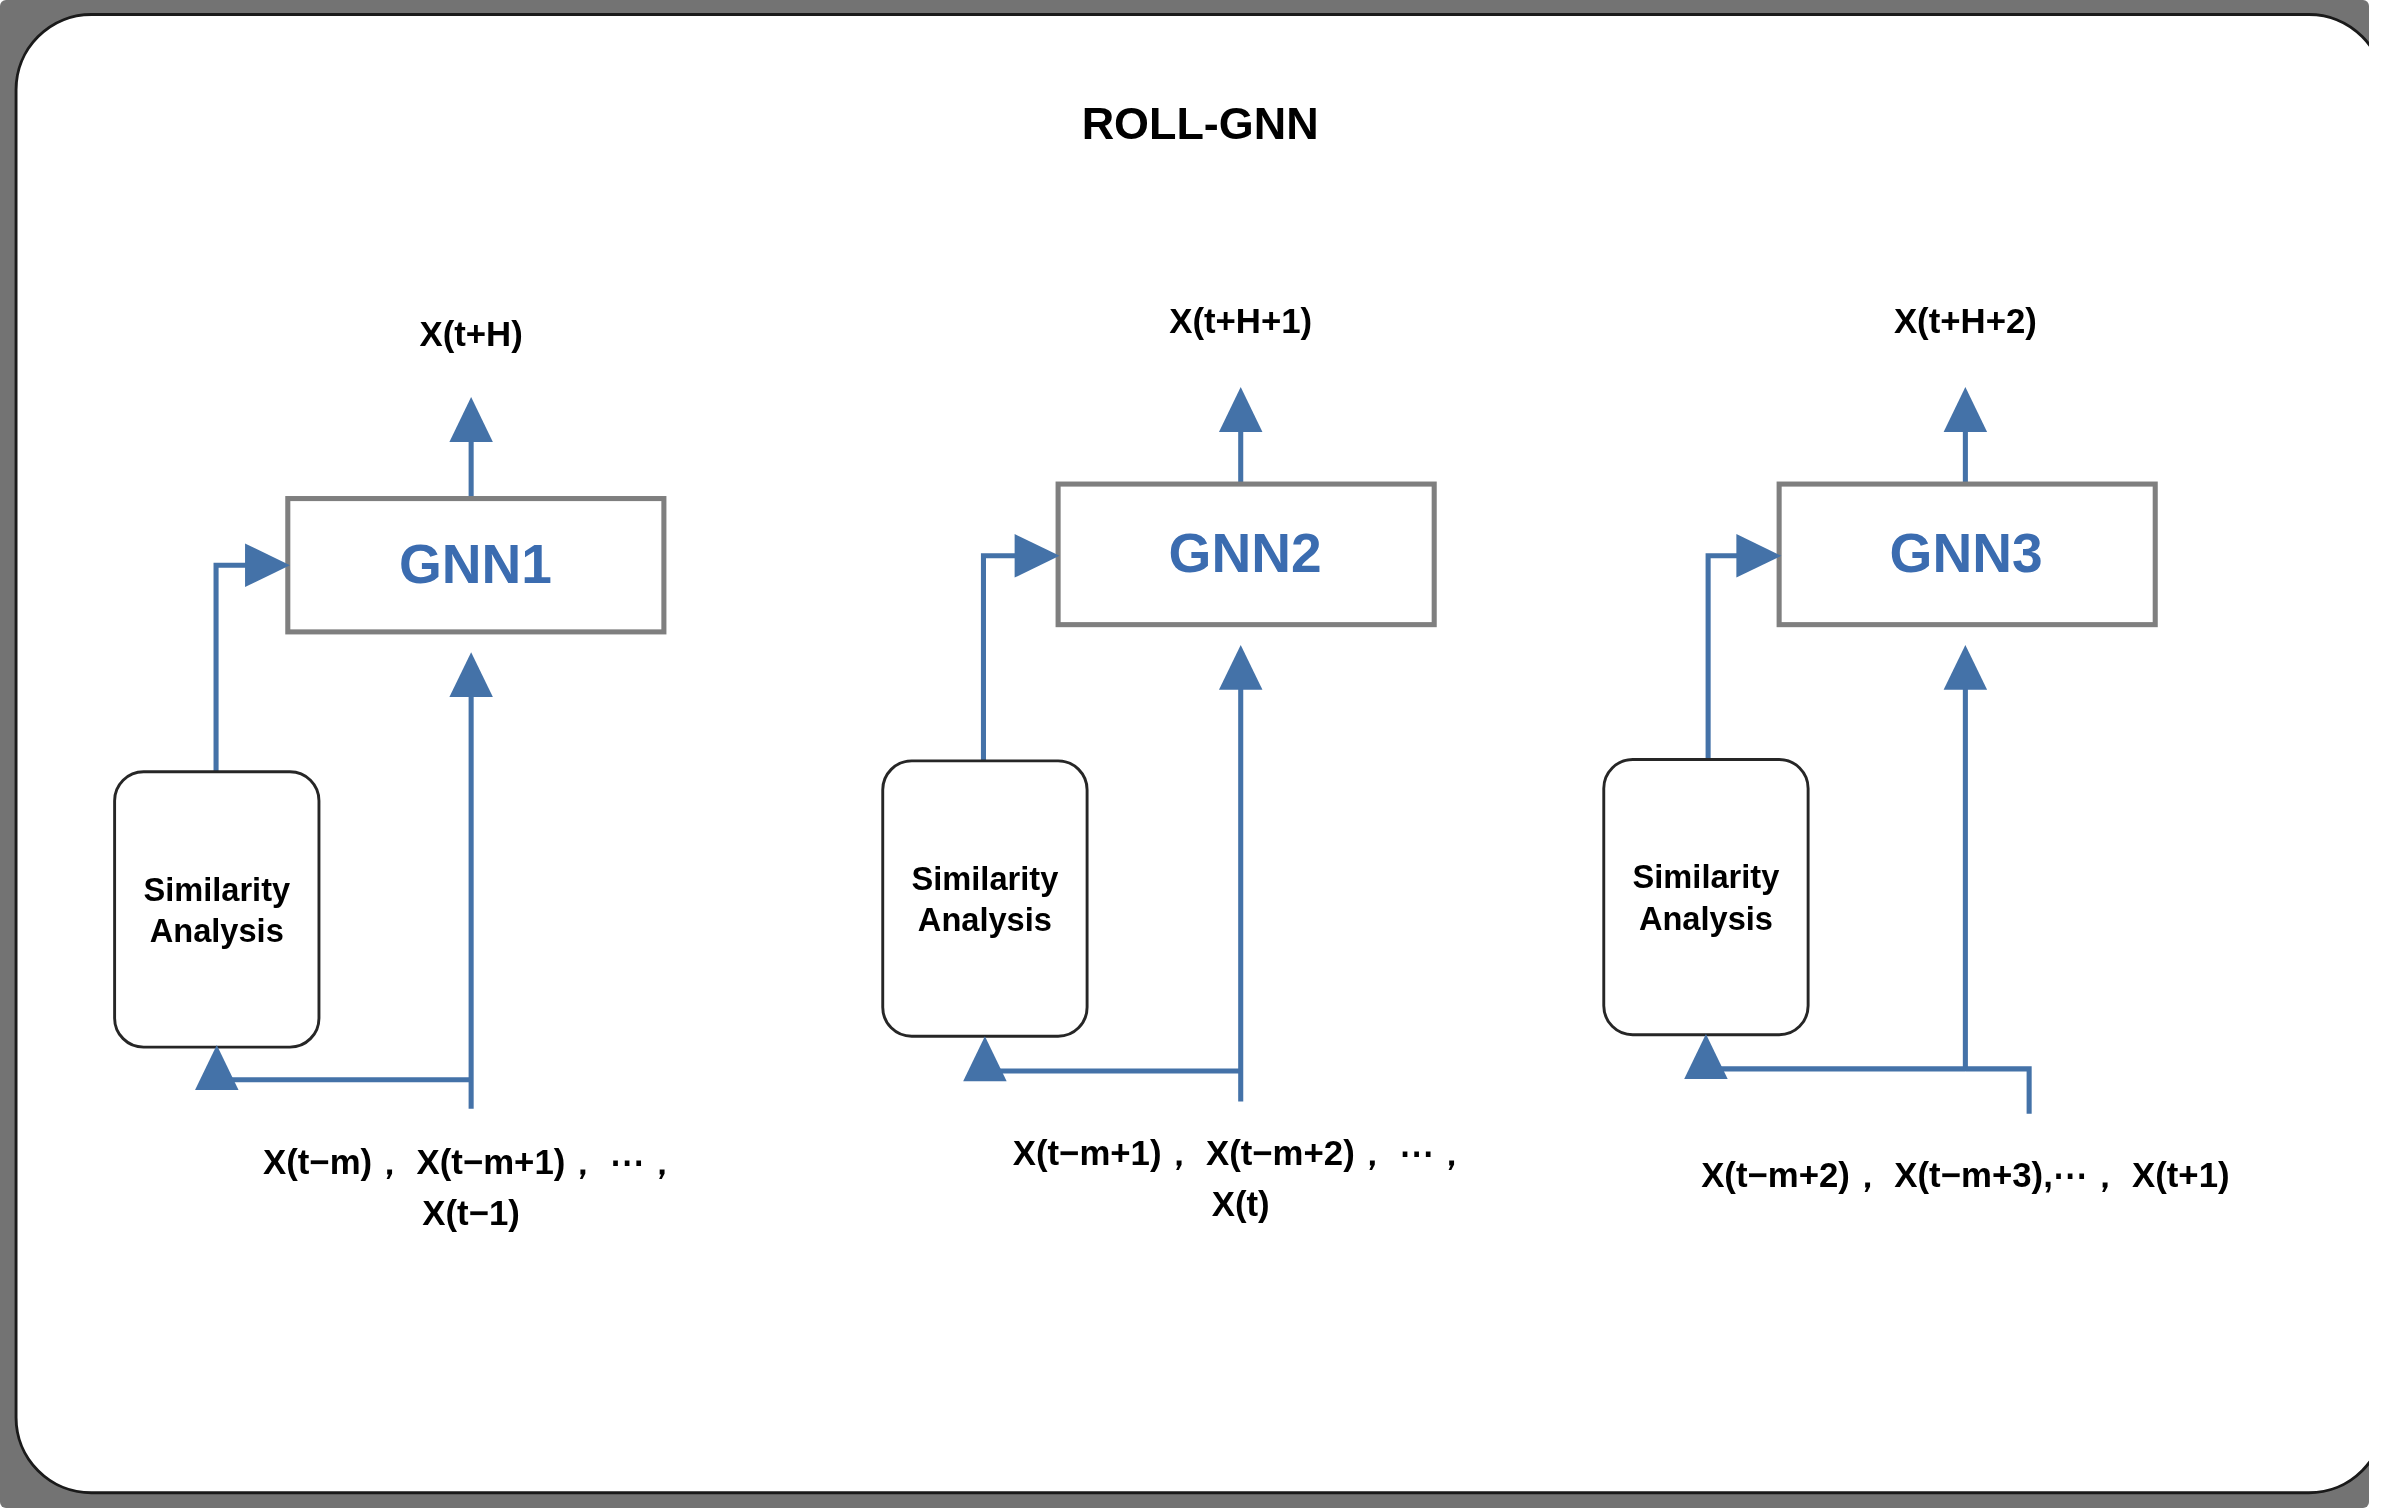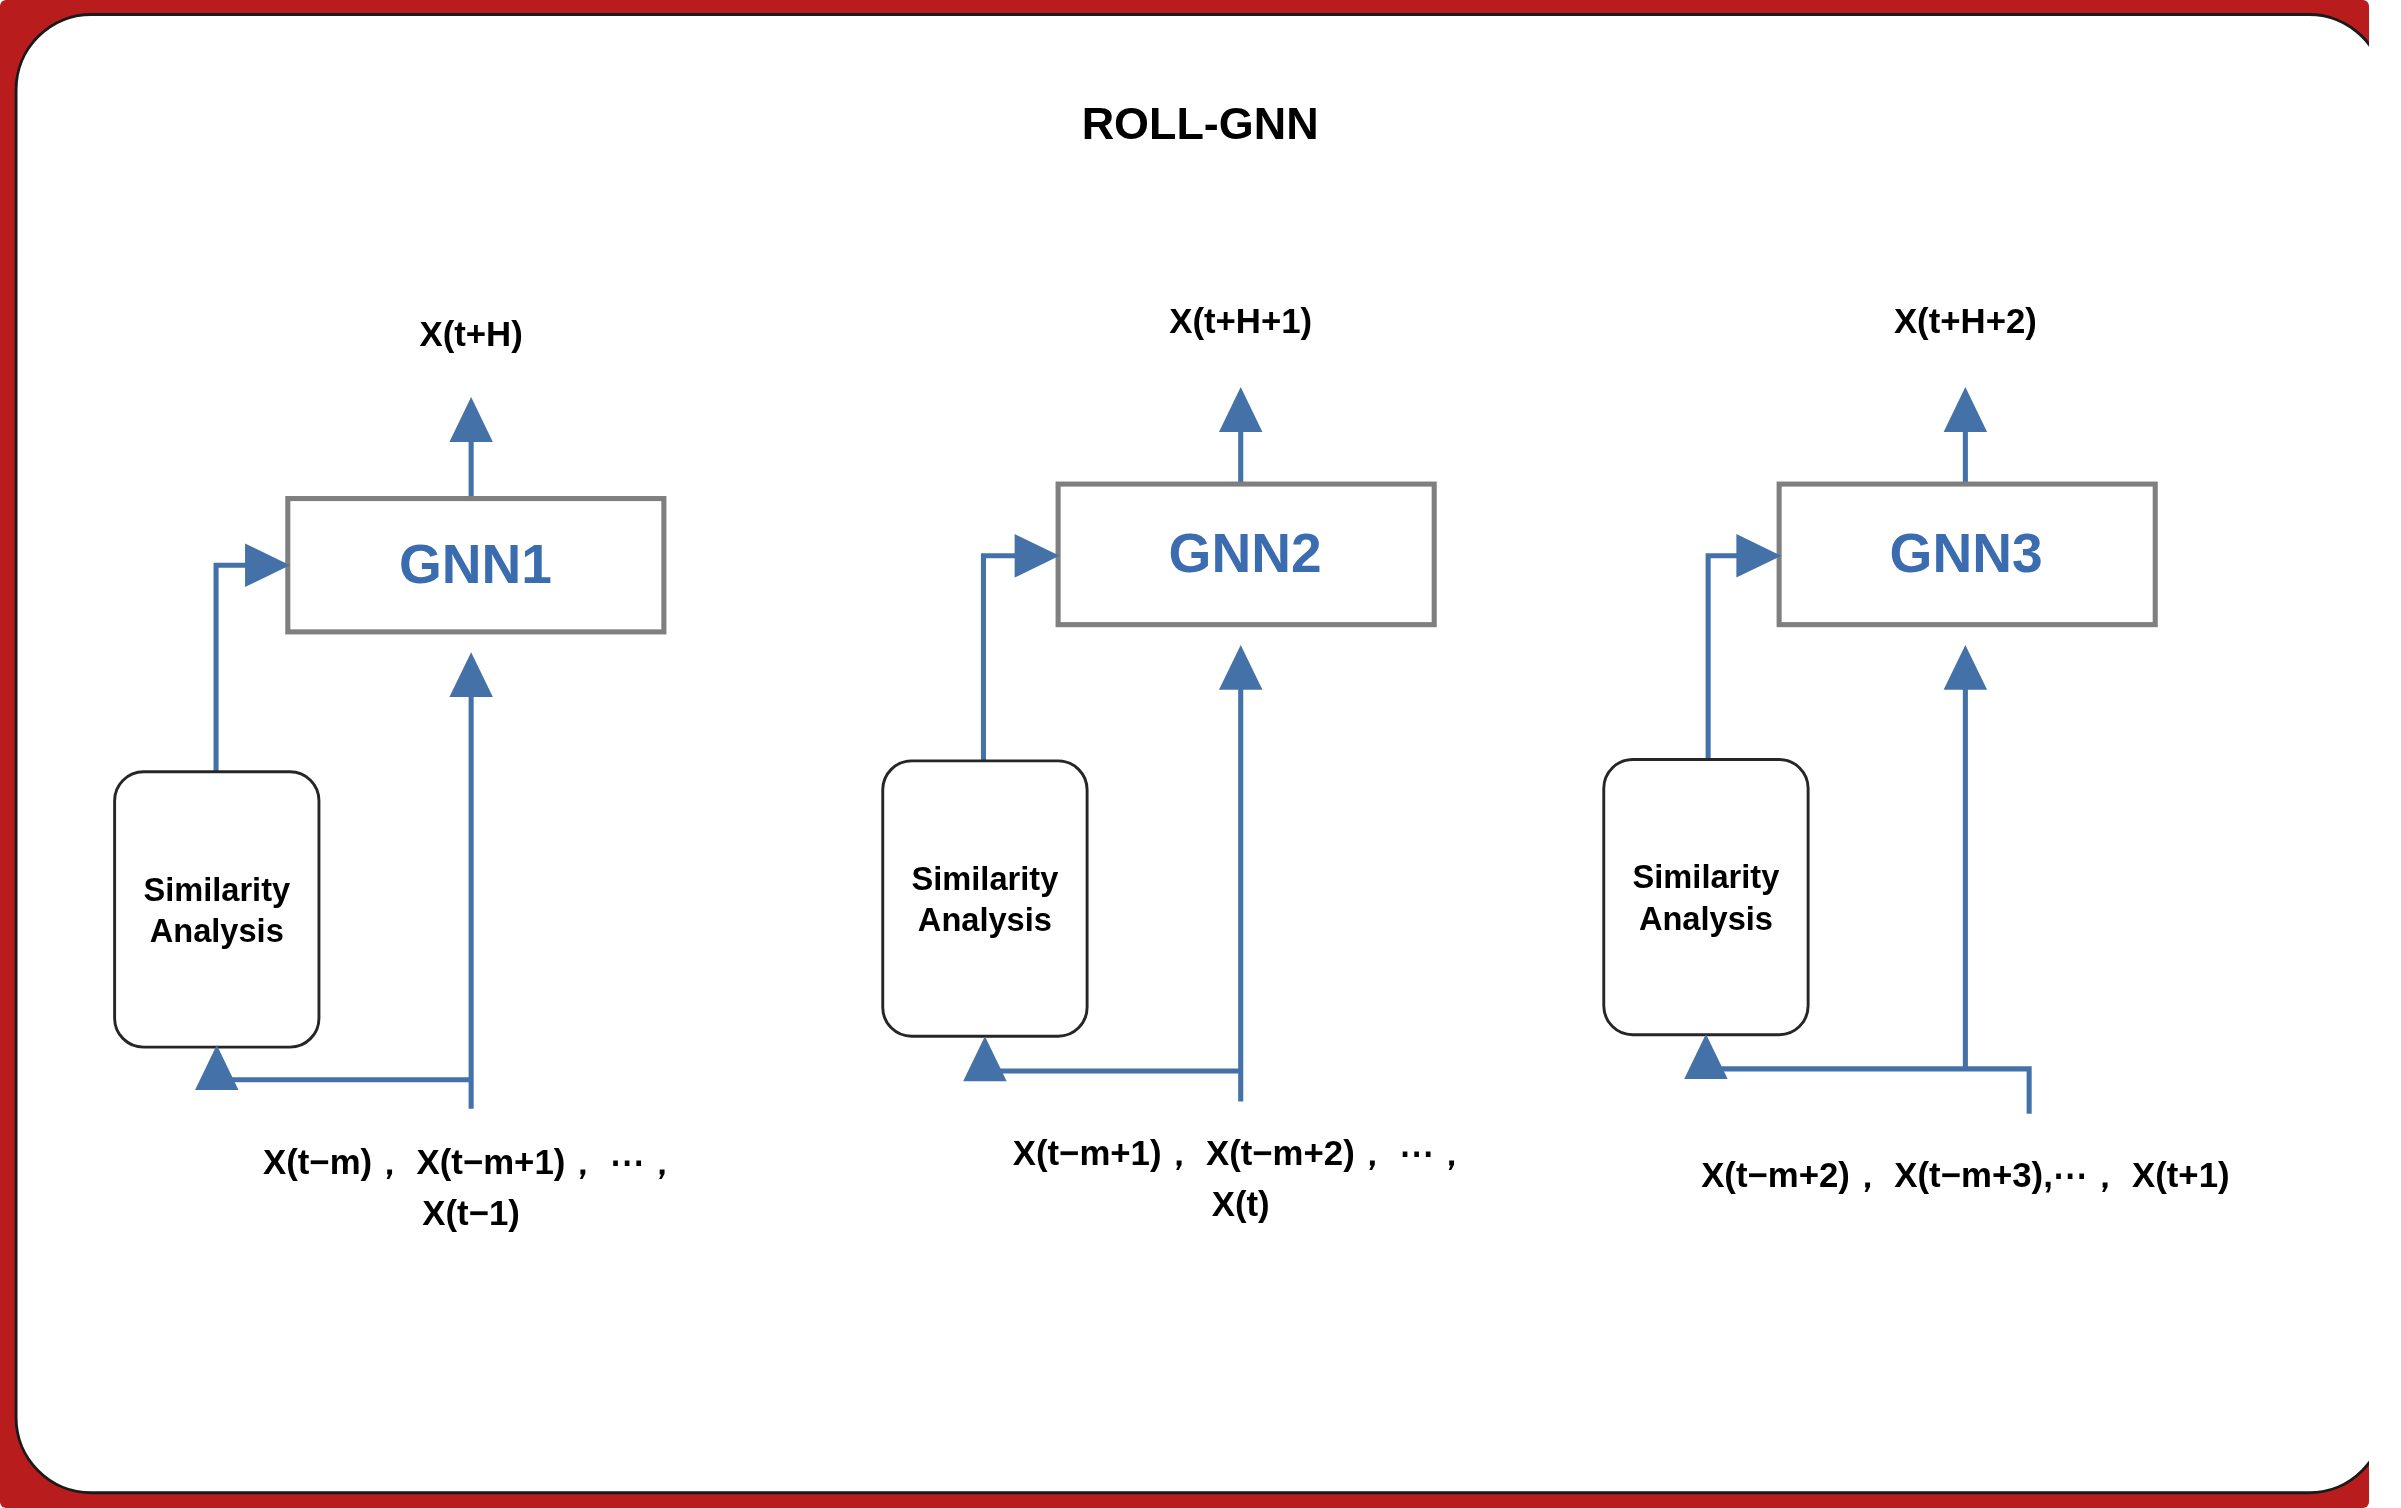--- a/index.html
+++ b/index.html
@@ -1,17 +1,17 @@
 <!DOCTYPE html>
 <html style="font-size:11.6px"><head>
 <meta charset="utf-8">
 <style>
   html,body{margin:0;padding:0;background:#ffffff;}
   body{width:2401px;height:1508px;font-family:"Liberation Sans",sans-serif;}
-  #stage{position:relative;width:2369px;height:1508px;overflow:hidden;background:#b91c1c;border-radius:6px;}
+  #stage{position:relative;width:2369px;height:1508px;overflow:hidden;background:#737373;border-radius:6px;}
   svg#diagram{position:absolute;left:0;top:0;width:2401px;height:1508px;display:block;}
   .frame-rect{fill:#ffffff;stroke:#1a1a1a;stroke-width:4;}
   .gnn-rect{fill:#ffffff;stroke:#7f7f7f;stroke-width:7;}
   .sim-rect{fill:#ffffff;stroke:#262626;stroke-width:4;}
   .flow{stroke:#4472a8;stroke-width:7;fill:none;stroke-linecap:butt;stroke-linejoin:miter;}
   .arrowhead{fill:#4472a8;stroke:none;}
   text{font-family:"Liberation Sans",sans-serif;}
   .t-title{font-size:62px;font-weight:bold;fill:#000000;}
   .t-gnn{font-size:76px;font-weight:bold;fill:#3b6cb0;}
   .t-sim{font-size:45px;font-weight:bold;fill:#000000;}

